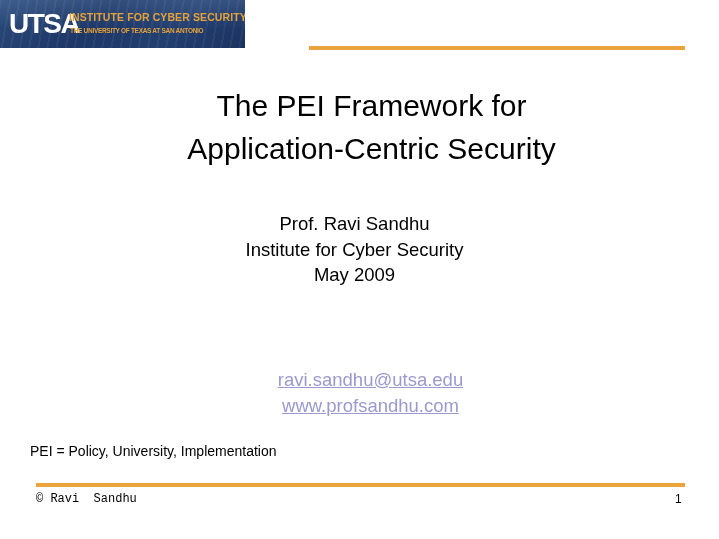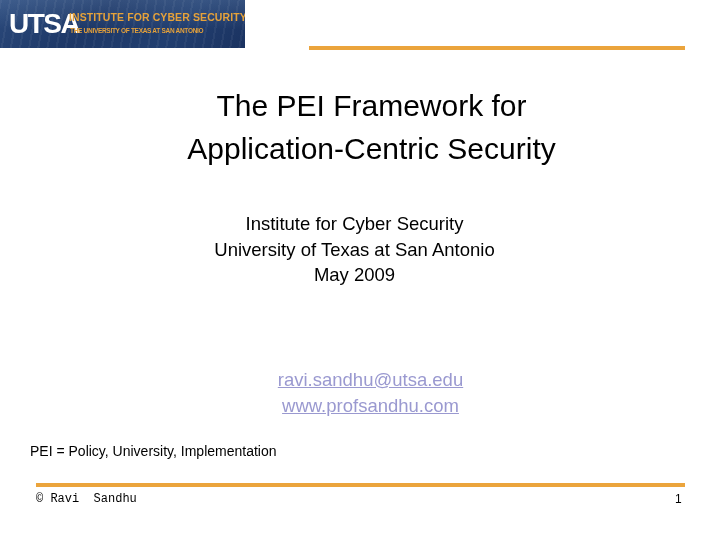--- a/index.html
+++ b/index.html
@@ -153,22 +153,22 @@
 </div>
 
 <div class="top-rule"></div>
 
 <div class="title">
   <div>The PEI Framework for</div>
   <div>Application-Centric Security</div>
 </div>
 
 <div class="info">
+  <div>Prof. Ravi Sandhu</div>
   <div>Institute for Cyber Security</div>
-  <div>University of Texas at San Antonio</div>
   <div>May 2009</div>
 </div>
 
 <div class="links">
   <div><a>ravi.sandhu@utsa.edu</a></div>
   <div><a>www.profsandhu.com</a></div>
 </div>
 
 <div class="note">PEI = Policy, University, Implementation</div>
 

